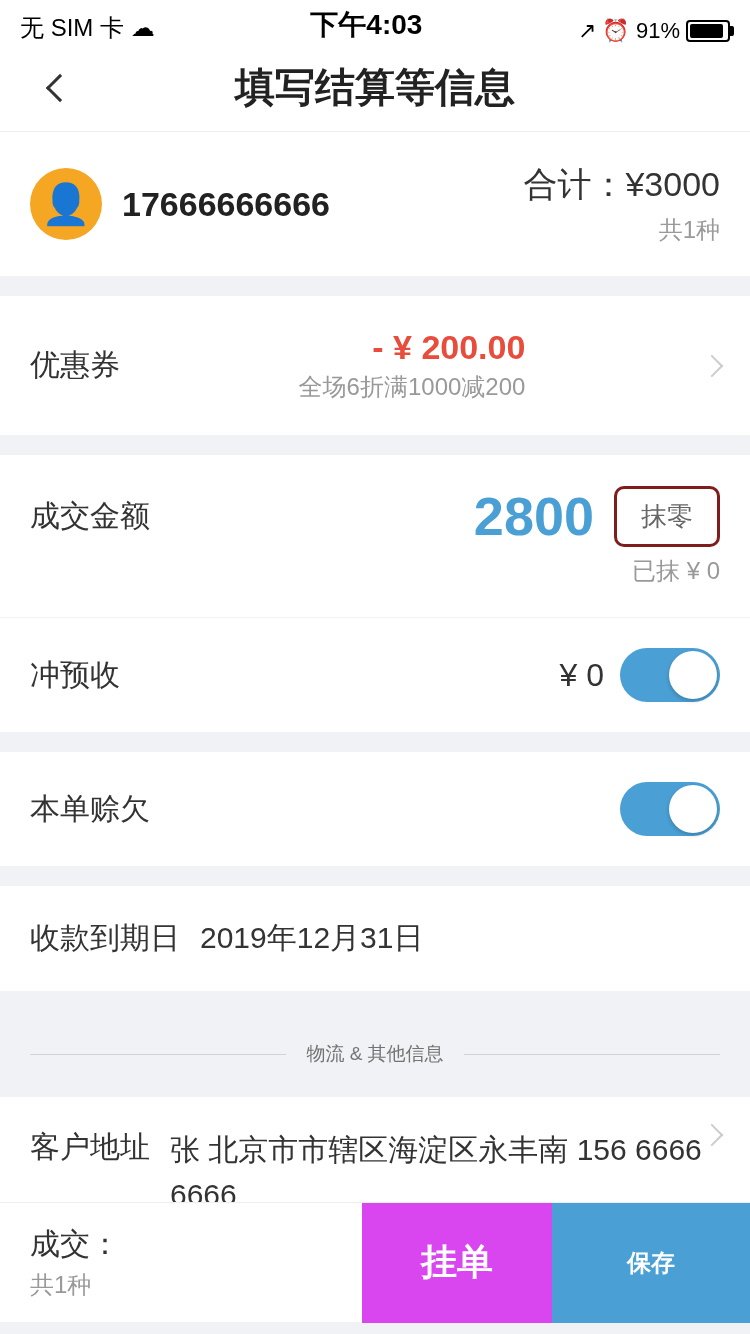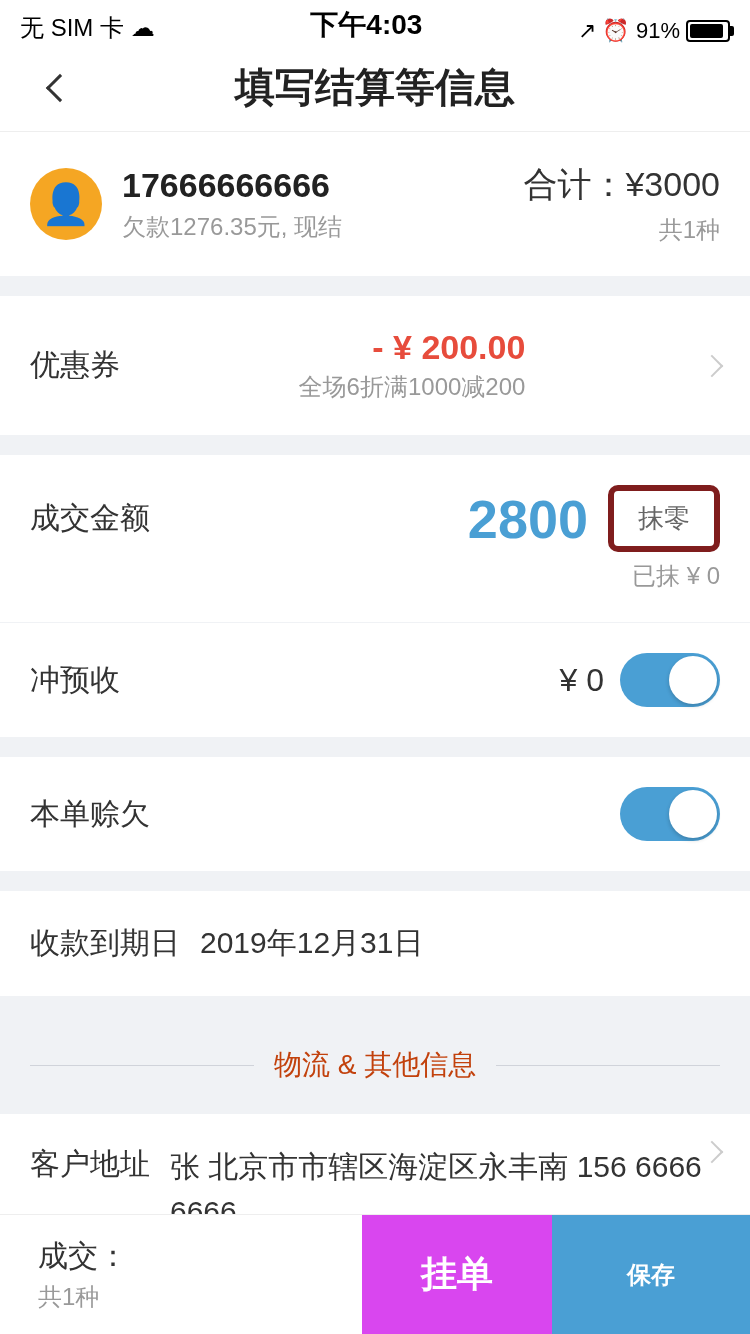--- a/index.html
+++ b/index.html
@@ -110,21 +110,21 @@
       transform: rotate(45deg);
     }
 
     
     .deal-section { background: #fff; padding: 30px; }
     .deal-row { display: flex; align-items: center; justify-content: space-between; }
     .deal-label { font-size: 30px; color: #333; }
     .deal-right { display: flex; align-items: center; gap: 20px; }
     .deal-amount { font-size: 54px; color: #4a9fd4; font-weight: 700; }
     .round-btn {
-      border: 6px solid #7f1d1d; border-radius: 10px;
+      border: 3px solid #7f1d1d; border-radius: 10px;
       padding: 10px 24px; font-size: 26px; color: #666;
       background: #fff; cursor: pointer;
     }
     .deal-sub { font-size: 24px; color: #999; text-align: right; margin-top: 8px; }
 
     
     .prepaid-section { background: #fff; padding: 30px; border-top: 1px solid #f0f2f5; }
     .prepaid-row { display: flex; align-items: center; justify-content: space-between; }
     .prepaid-label { font-size: 30px; color: #333; }
     .prepaid-right { display: flex; align-items: center; gap: 16px; }
@@ -155,40 +155,39 @@
     .date-label { font-size: 30px; color: #333; }
     .date-value { font-size: 30px; color: #333; }
 
     
     .logistics-header {
       background: #f0f2f5;
       padding: 30px;
       display: flex; align-items: center; justify-content: center;
     }
     .logistics-line { flex: 1; height: 1px; background: #d0d3da; }
-    .logistics-text { font-size: 28px; color: #c2410c; padding: 0 20px; }
+    .logistics-text { font-size: 19px; color: #737373; padding: 0 20px; }
 
     
     .address-section { background: #fff; padding: 30px; display: flex; align-items: flex-start; justify-content: space-between; }
     .address-label { font-size: 30px; color: #333; flex-shrink: 0; margin-right: 20px; }
     .address-value { font-size: 30px; color: #333; flex: 1; line-height: 1.5; }
 
     
     .bottom-space { height: 150px; background: #f0f2f5; }
 
     
     .footer {
       position: fixed;
-      bottom: 0; left: 0; width: 750px;
+      bottom: 12px; left: 0; width: 750px;
       height: 120px;
       background: #fff;
       display: flex;
       align-items: center;
       border-top: 1px solid #eee;
-      padding-left: 8px;
     }
     .footer-info {
       flex: 1;
       padding: 0 30px;
     }
     .footer-deal { font-size: 30px; color: #333; }
     .footer-deal-amount { font-size: 46px; font-weight: 700; color: #333; }
     .footer-count { font-size: 24px; color: #999; margin-top: 4px; }
     .footer-btn-hold {
       width: 190px; height: 120px;
@@ -231,21 +230,20 @@
   <div class="nav-right"></div>
 </div>
 
 <div class="customer-card">
   <div class="customer-left">
     <div class="avatar">
       <span class="avatar-icon">👤</span>
     </div>
     <div class="customer-info">
       <div class="customer-phone">17666666666</div>
-      <div class="customer-debt">欠款1276.35元, 现结</div>
     </div>
   </div>
   <div class="customer-right">
     <div class="total-amount">合计：¥3000</div>
     <div class="total-count">共1种</div>
   </div>
 </div>
 
 <div class="divider"></div>
 

